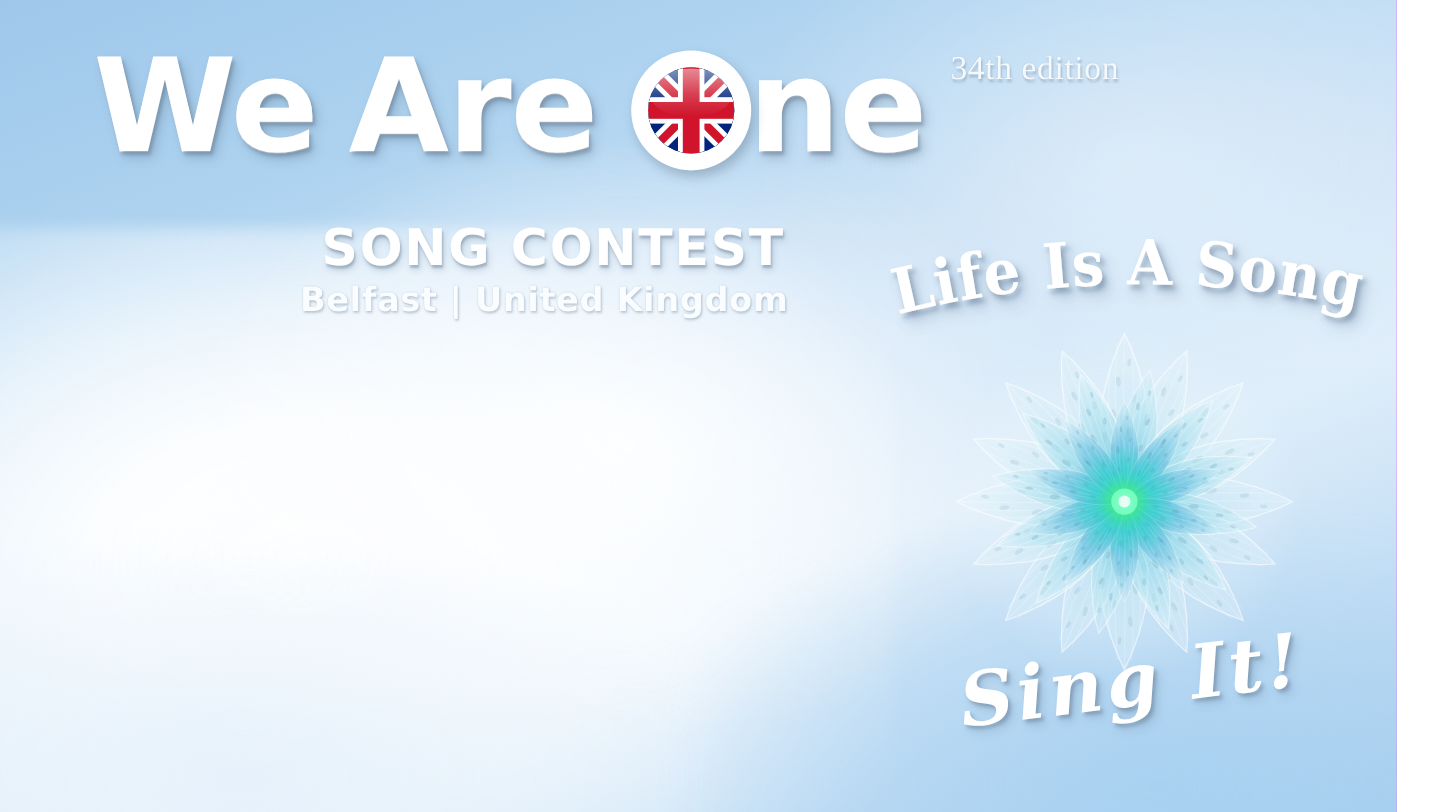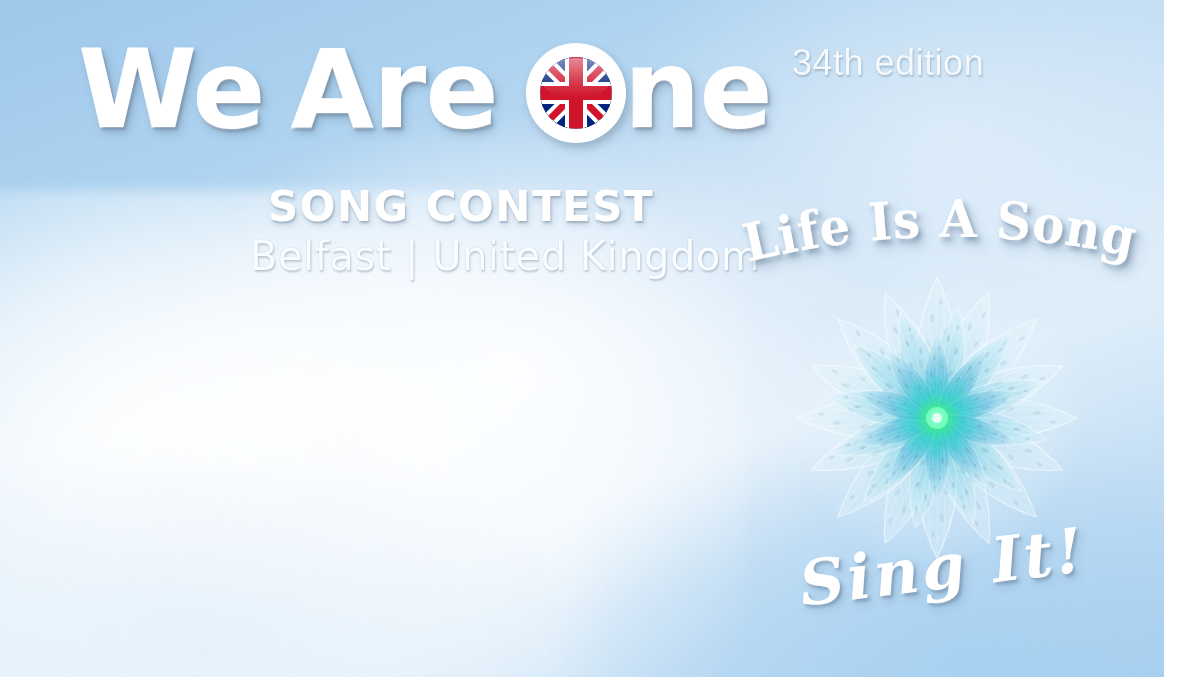--- a/index.html
+++ b/index.html
@@ -134,23 +134,23 @@
        rgba(255,255,255,0.50) 0%,
        rgba(255,255,255,0.18) 55%,
        rgba(255,255,255,0.0) 100%);
     pointer-events:none;
   }
 
   
   .edition {
     position:absolute;
     left:792px; top:42px;
-    font-family:Liberation Sans, sans-serif;
+    font-family:Liberation Serif, serif;
     font-weight:400;
-    font-size:36px;
+    font-size:28px;
     letter-spacing:0.5px;
     color:#f4f9fe;
     text-shadow:
       1px 2px 2px rgba(110,130,150,0.40),
       0 0 1px rgba(150,170,190,0.5);
     white-space:nowrap;
   }
 
   
   .subtitle {
@@ -163,22 +163,22 @@
     color:#ffffff;
     white-space:nowrap;
     text-shadow:
       1px 2px 2px rgba(95,115,138,0.40),
       2px 4px 6px rgba(90,110,133,0.20);
   }
   .location {
     position:absolute;
     left:250px; top:233px;
     font-family:"DejaVu Sans", sans-serif;
-    font-weight:400;
-    font-size:40px;
+    font-weight:700;
+    font-size:28px;
     letter-spacing:0.5px;
     color:#fafdff;
     white-space:nowrap;
     text-shadow:
       1px 2px 2px rgba(110,130,152,0.36),
       0 0 1px rgba(140,160,182,0.55);
   }
 
   
   .slogan-top {

